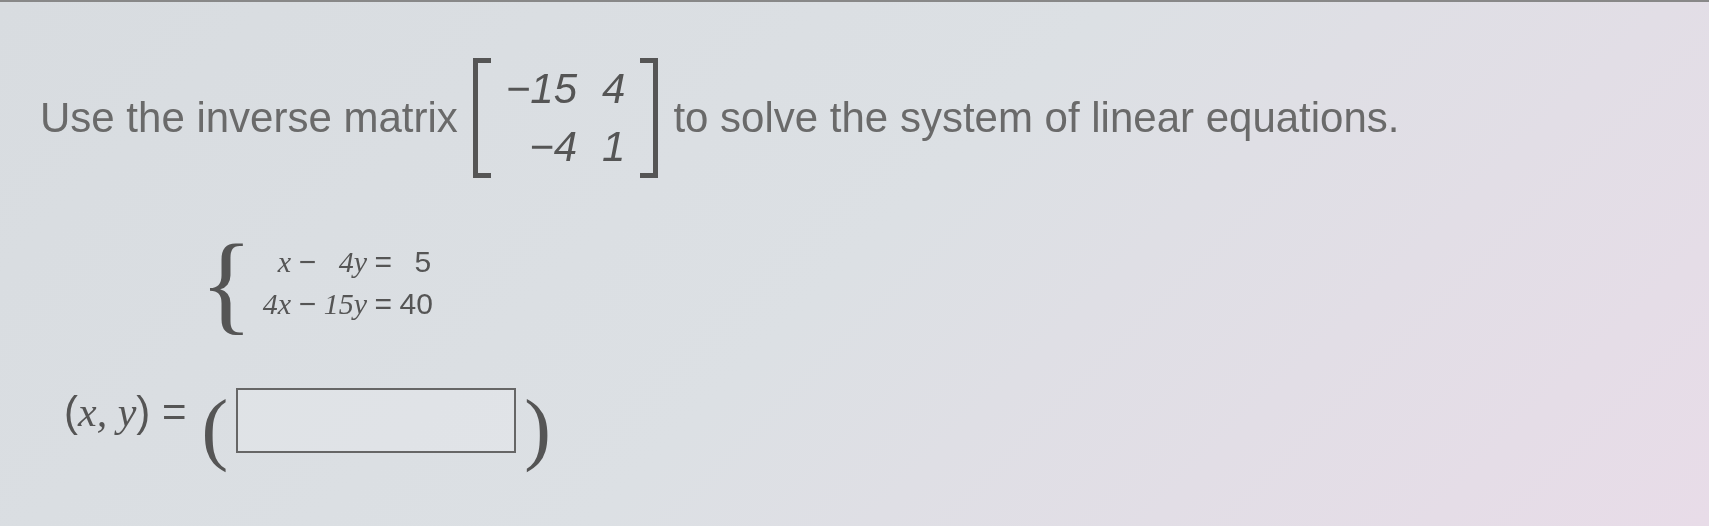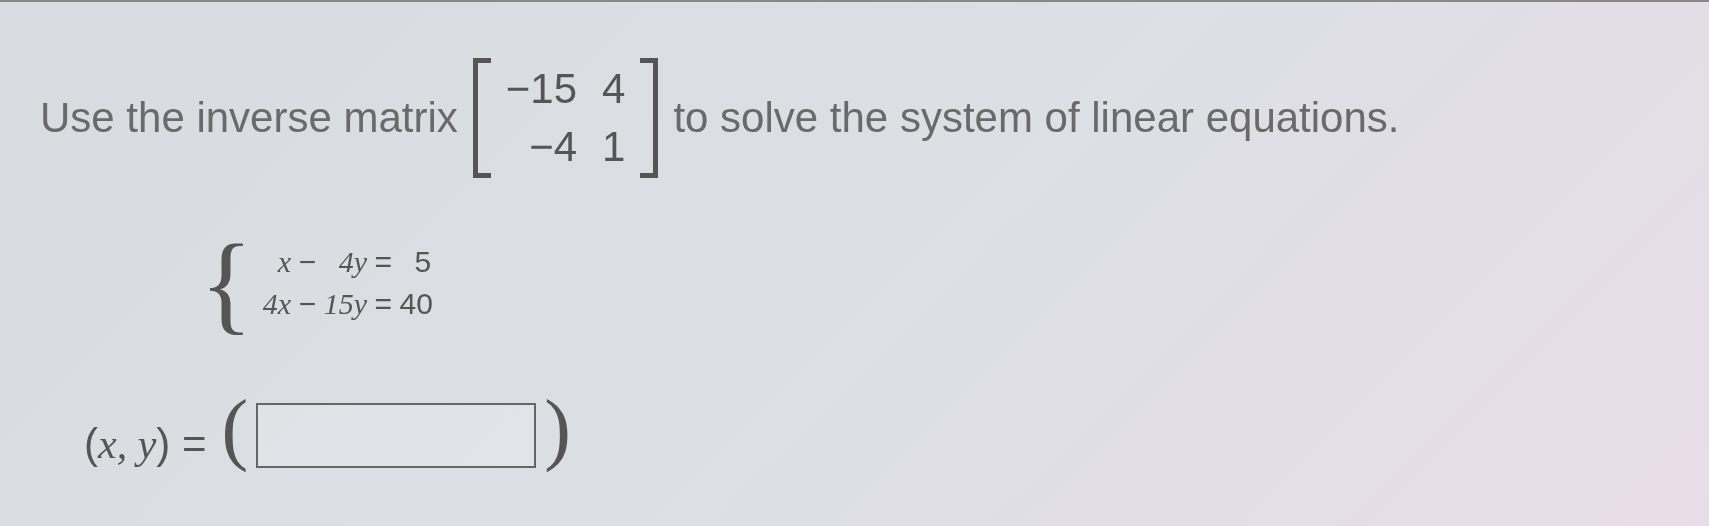--- a/index.html
+++ b/index.html
@@ -89,20 +89,21 @@
     .matrix-grid {
       display: grid;
       grid-template-columns: auto auto;
       gap: 10px 25px;
       padding: 0 15px;
       font-size: 42px;
       color: #555;
     }
     .matrix-cell {
       text-align: right;
+      font-style: italic;
     }
     .system-container {
       display: flex;
       align-items: center;
       margin-top: 50px;
       margin-left: 160px;
     }
     .brace-left {
       font-size: 110px;
       color: #555;
@@ -119,23 +120,23 @@
     .eq-line {
       white-space: pre;
       line-height: 1.4;
     }
     .normal {
       font-style: normal;
       font-family: Arial, sans-serif;
     }
     .answer-line {
       display: flex;
-      align-items: flex-end;
+      align-items: flex-start;
       margin-top: 50px;
-      margin-left: 44px;
+      margin-left: 24px;
       font-size: 42px;
       color: #555;
     }
     .paren {
       font-size: 80px;
       line-height: 1;
       font-family: serif;
       color: #555;
     }
     .answer-box {

